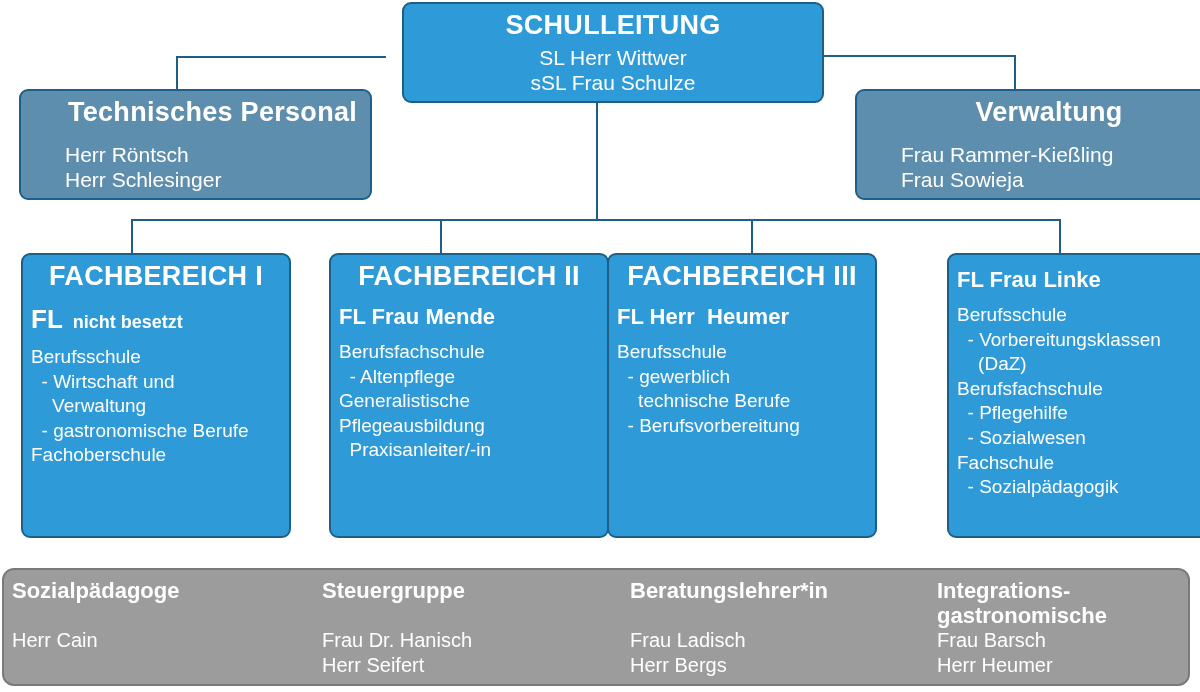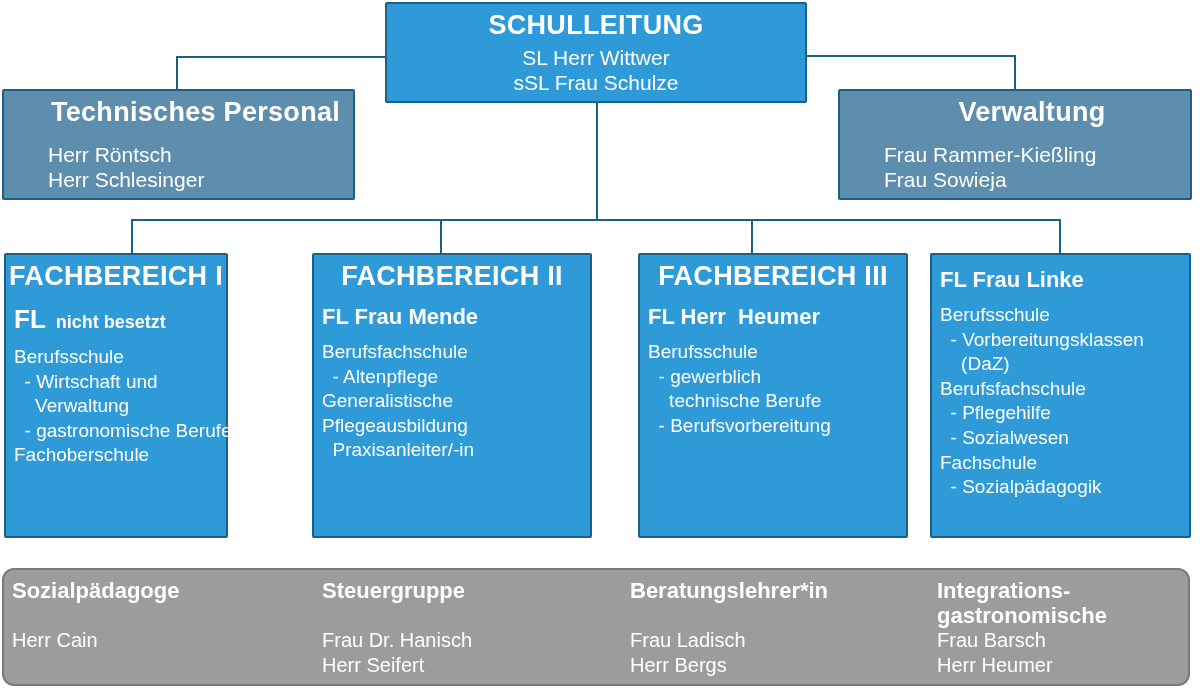--- a/index.html
+++ b/index.html
@@ -7,31 +7,31 @@
     --bar-gray:#9c9c9c; --bar-border:#7a7a7a; --text:#ffffff;
   }
   html,body{margin:0;padding:0;background:#ffffff;}
   .canvas{
     position:relative;width:1200px;height:692px;background:#ffffff;
     font-family:"Liberation Sans","DejaVu Sans",sans-serif;color:var(--text);
     overflow:hidden;
   }
   .connector{position:absolute;background:var(--line-blue);}
   .box{position:absolute;box-sizing:border-box;background:var(--box-blue);
-       border:2px solid var(--line-blue);border-radius:2px;}
+       border:2px solid var(--line-blue);border-radius:9px;margin-left:17px;}
   .box.steel{background:var(--box-steel);padding-left:34px;}
   .box-title{font-weight:bold;font-size:27px;text-align:center;margin-top:6px;
              letter-spacing:.3px;white-space:pre;}
   .center-lines{font-size:21px;line-height:24.5px;text-align:center;margin-top:5px;white-space:pre;}
   .left-names{font-size:21px;line-height:24.5px;margin:15px 0 0 10px;white-space:pre;}
 
   .fb{top:253px;height:285px;}
-  .fb1{left:4px;width:224px;}
+  .fb1{left:4px;width:270px;}
   .fb2{left:312px;width:280px;}
-  .fb3{left:638px;width:270px;}
+  .fb3{left:590px;width:270px;}
   .fb4{left:930px;width:261px;}
   .fl-line{margin:12px 0 0 8px;font-weight:bold;font-size:22px;white-space:pre;}
   .fb1 .fl-main{font-size:26px;}
   .fl-note{font-size:18px;}
   .fb-body{font-size:19px;line-height:24.6px;margin:10px 0 0 8px;white-space:pre;}
 
   .bar{position:absolute;left:2px;top:568px;width:1188px;height:118px;box-sizing:border-box;
        background:var(--bar-gray);border:2px solid var(--bar-border);border-radius:12px;}
   .bar-col{position:absolute;top:8px;}
   .col1{left:8px;} .col2{left:318px;} .col3{left:626px;} .col4{left:933px;}

